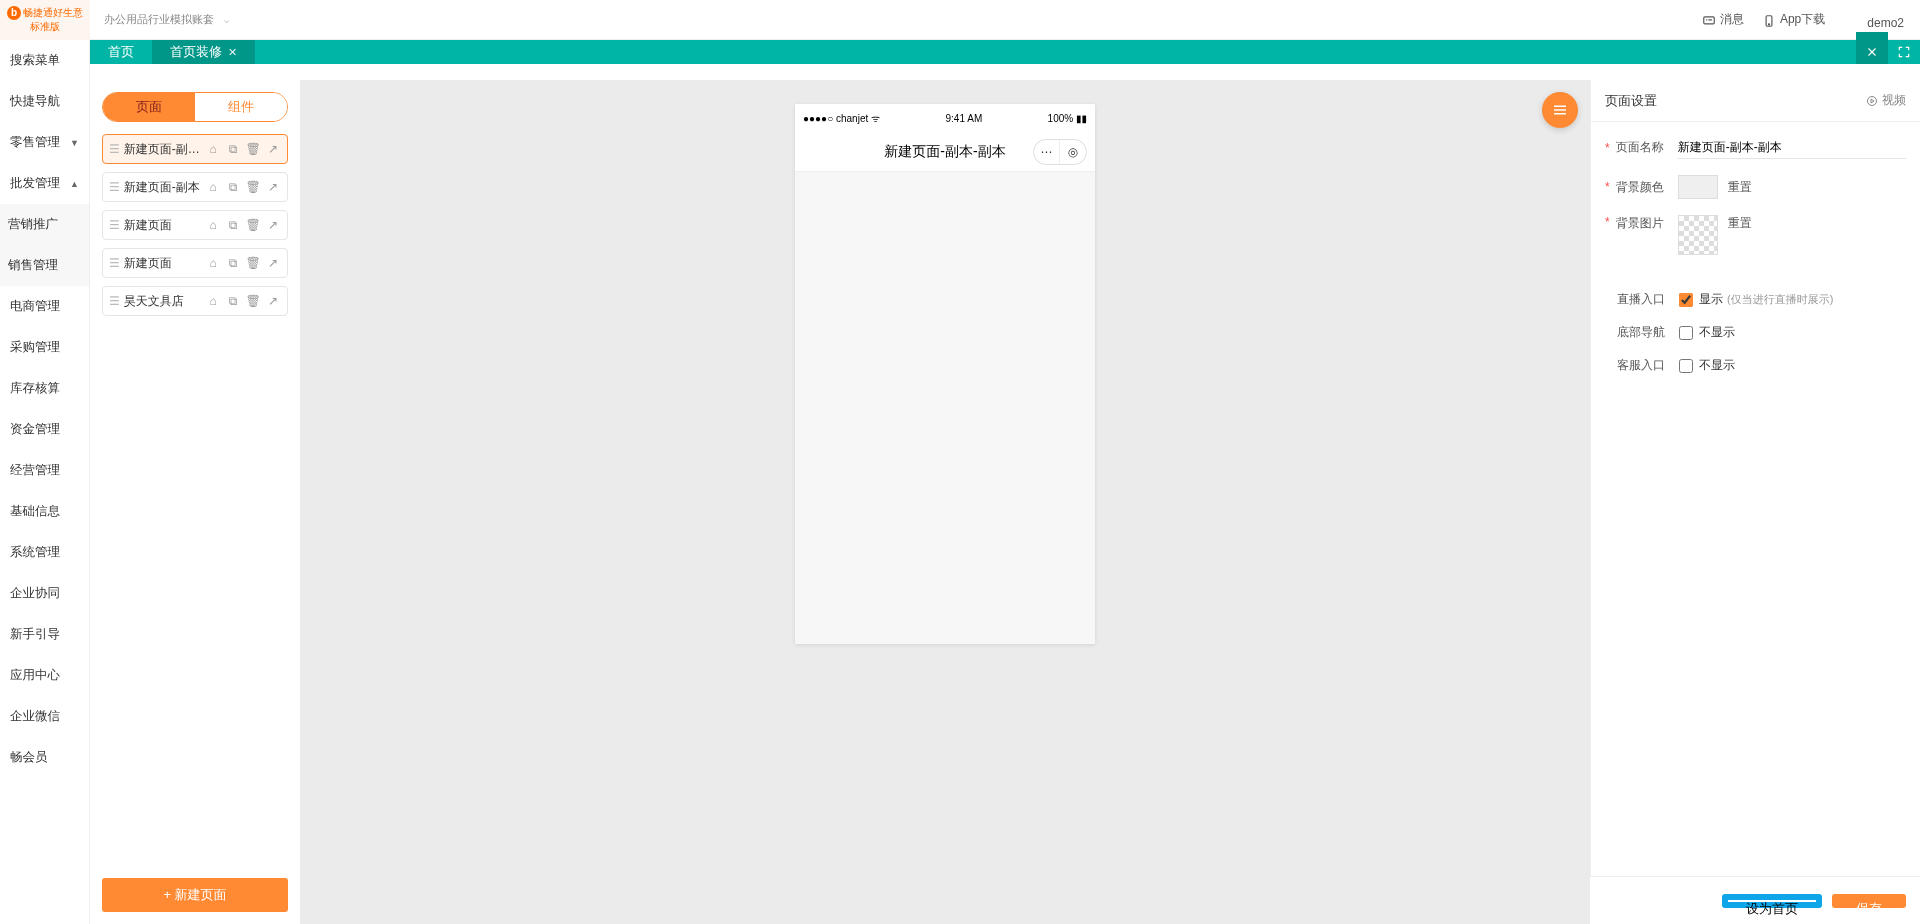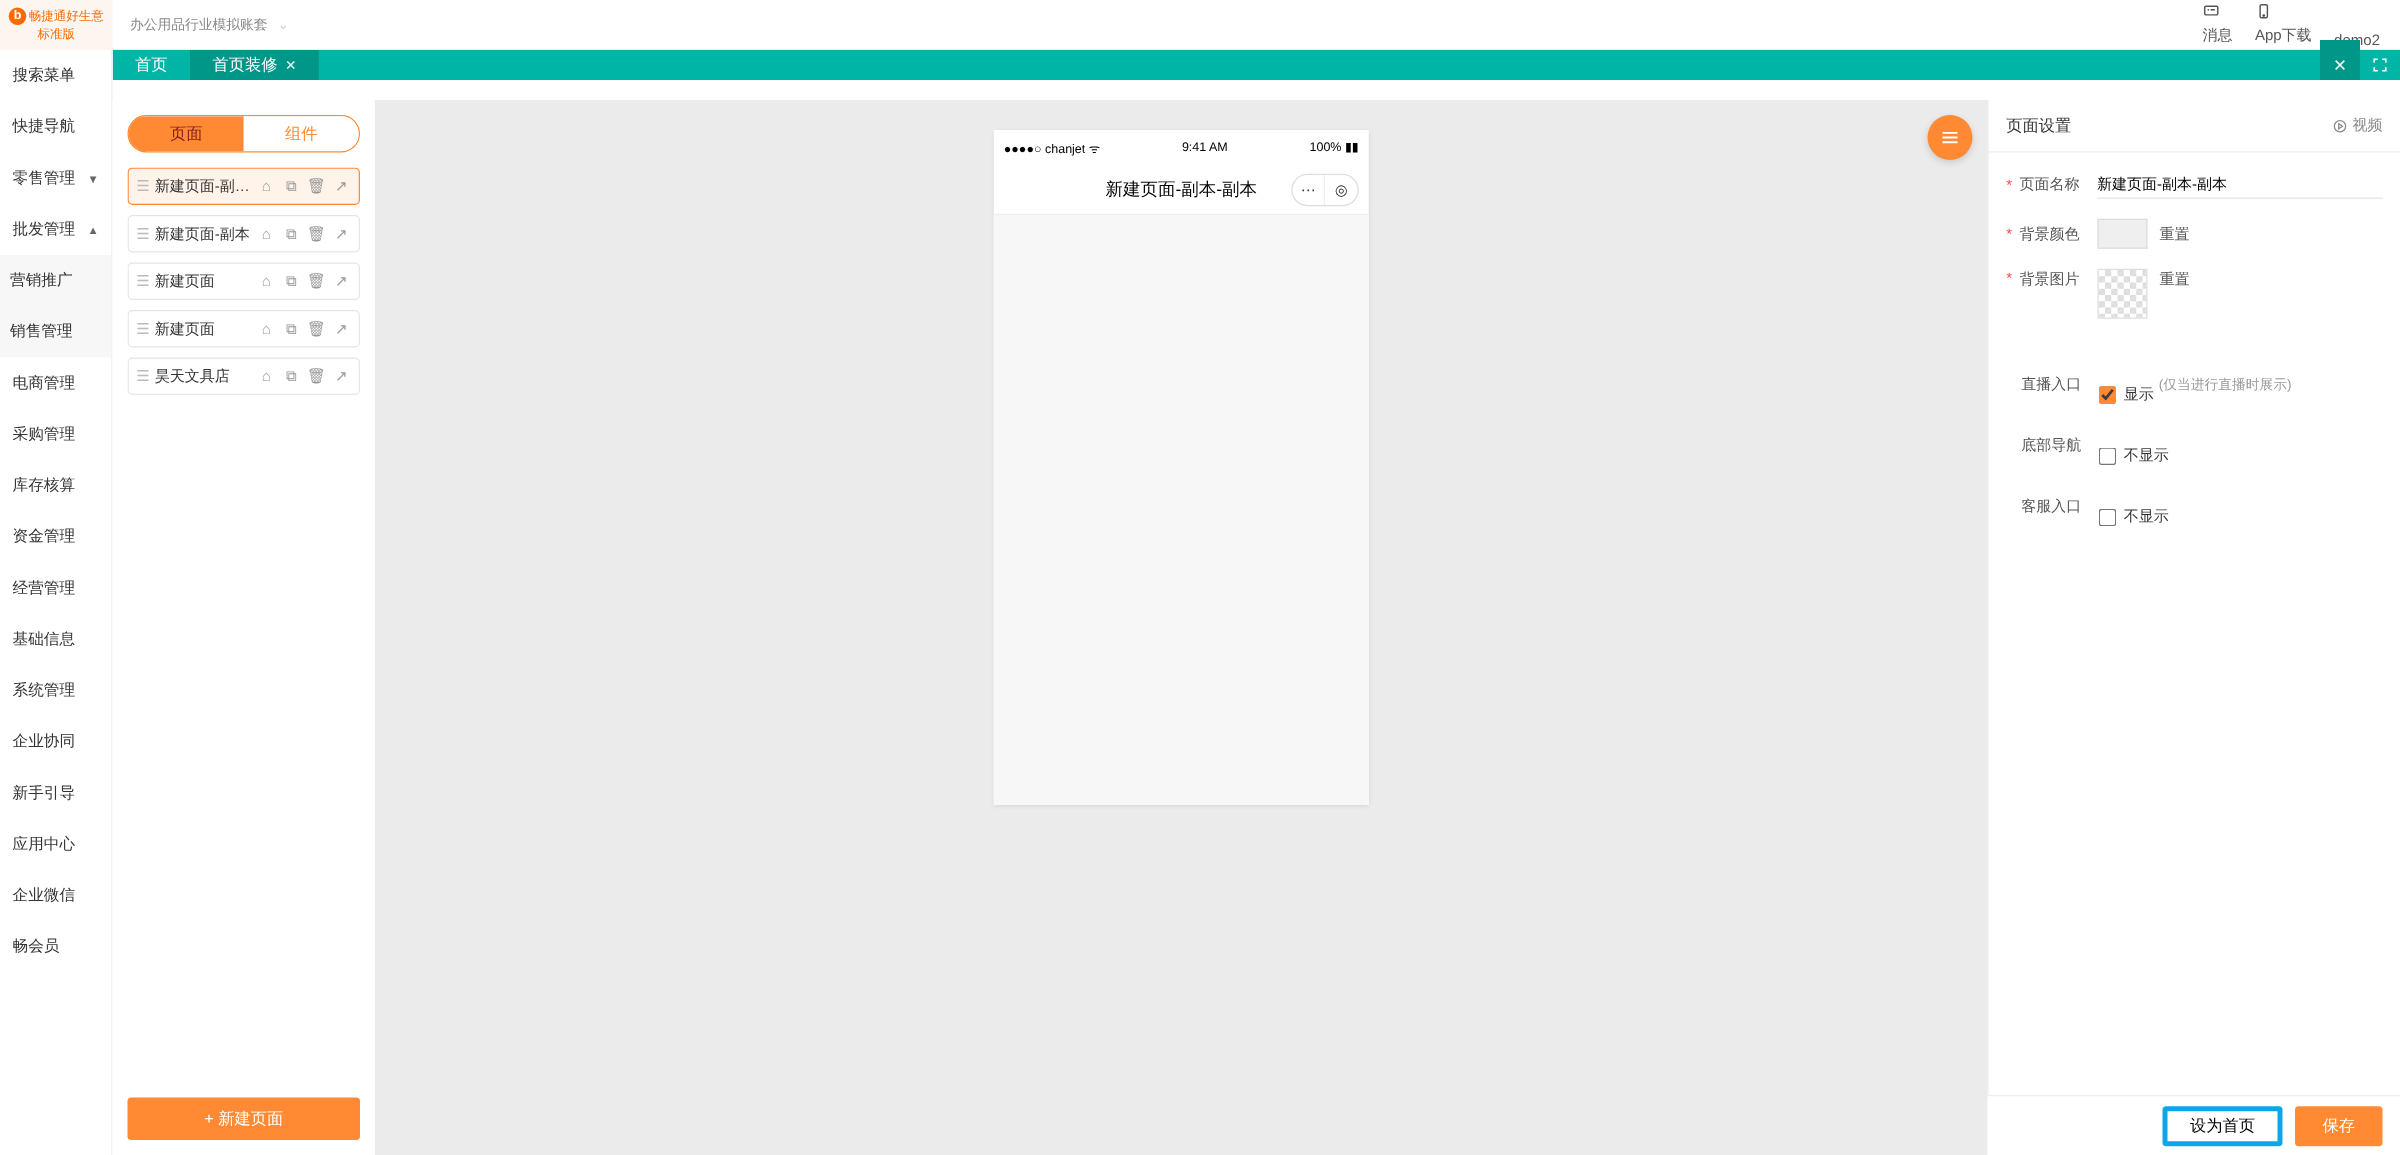--- a/index.html
+++ b/index.html
@@ -7,21 +7,21 @@
 
 
 .top-header { height:40px; display:flex; align-items:center; border-bottom:1px solid #eee; }
 .logo-box { width:90px; height:40px; background:#fdf5ef; display:flex; flex-direction:column; align-items:center; justify-content:center; }
 .logo-box .logo { color:#ff6a00; font-size:10px; display:flex; align-items:center; gap:2px; }
 .logo-box .logo-icon { width:14px; height:14px; background:#ff6a00; border-radius:50%; display:inline-flex; align-items:center; justify-content:center; color:#fff; font-weight:bold; font-size:10px; }
 .logo-box .sub { color:#ff6a00; font-size:10px; }
 .account-select { margin-left:14px; color:#888; font-size:11px; display:flex; align-items:center; gap:8px; }
 .account-select .chev { color:#ccc; }
 .top-right { margin-left:auto; display:flex; align-items:center; gap:18px; padding-right:16px; }
-.top-right .item { display:flex; align-items:flex-start; gap:4px; color:#555; font-size:12px; cursor:pointer;flex-direction:column; }
+.top-right .item { display:flex; align-items:flex-end; gap:4px; color:#555; font-size:12px; cursor:pointer; }
 .avatar { width:20px; height:20px; border-radius:50%; background:radial-gradient(circle,#7bc#99d); display:inline-block; }
 .ico { width:14px; height:14px; display:inline-block; }
 
 
 .tabs-bar { height:24px; background:#00b5a5; display:flex; align-items:stretch; color:#fff; }
 .tabs-bar .spacer { width:90px; background:#fff; border-right:1px solid #eee; }
 .tab { padding:0 18px; display:flex; align-items:center; gap:6px; font-size:13px; cursor:pointer; }
 .tab.active { background:#009688; }
 .tab .close { font-size:11px; opacity:.9; }
 .tabs-right { margin-left:auto; display:flex; align-items:center; }
@@ -72,27 +72,27 @@
 .settings-head .title { font-size:13px; color:#333; }
 .settings-head .vid { font-size:12px; color:#888; display:flex; align-items:center; gap:4px; cursor:pointer; }
 .form { padding:14px; }
 .form-row { display:flex; align-items:center; margin-bottom:16px; font-size:12px; }
 .form-row .req { color:#ff4d4f; margin-right:6px; }
 .form-row .label { width:62px; color:#555; }
 .form-row input[type=text] { flex:1; border:none; border-bottom:1px solid #e5e5e5; padding:4px 0; font-size:12px; outline:none; }
 .swatch { width:40px; height:24px; background:#efefef; border:1px solid #ddd; }
 .checker { width:40px; height:40px; background-image:linear-gradient(45deg,#ddd 25%,transparent 25%),linear-gradient(-45deg,#ddd 25%,transparent 25%),linear-gradient(45deg,transparent 75%,#ddd 75%),linear-gradient(-45deg,transparent 75%,#ddd 75%); background-size:10px 10px; background-position:0 0,0 5px,5px -5px,-5px 0; border:1px solid #ddd; }
 .reset { color:#555; font-size:12px; margin-left:10px; cursor:pointer; }
-.cb { display:flex; align-items:center; gap:6px;margin-top:16px; }
+.cb { display:flex; align-items:center; gap:6px; }
 .cb input { width:14px; height:14px; accent-color:#ff8a33; }
 .hint { color:#999; font-size:11px; margin-left:4px; }
 
 
 .footer { position:absolute; bottom:0; right:0; height:48px; width:330px; background:#fff; border-top:1px solid #eee; display:flex; align-items:center; justify-content:flex-end; gap:10px; padding:0 14px; }
-.btn { height:32px; padding:0 18px; border-radius:3px; font-size:13px; cursor:pointer; border:4px solid #0ea5e9; background:#fff; }
+.btn { height:14px; padding:0 18px; border-radius:3px; font-size:13px; cursor:pointer; border:6px solid #0ea5e9; background:#fff; }
 .btn.primary { background:#ff8a33; color:#fff; border-color:#ff8a33; }
 </style>
 </head>
 <body>
 
 <div class="top-header">
   <div class="logo-box">
     <div class="logo">
         <span class="logo-icon">b</span>
         <span>畅捷通好生意</span>

